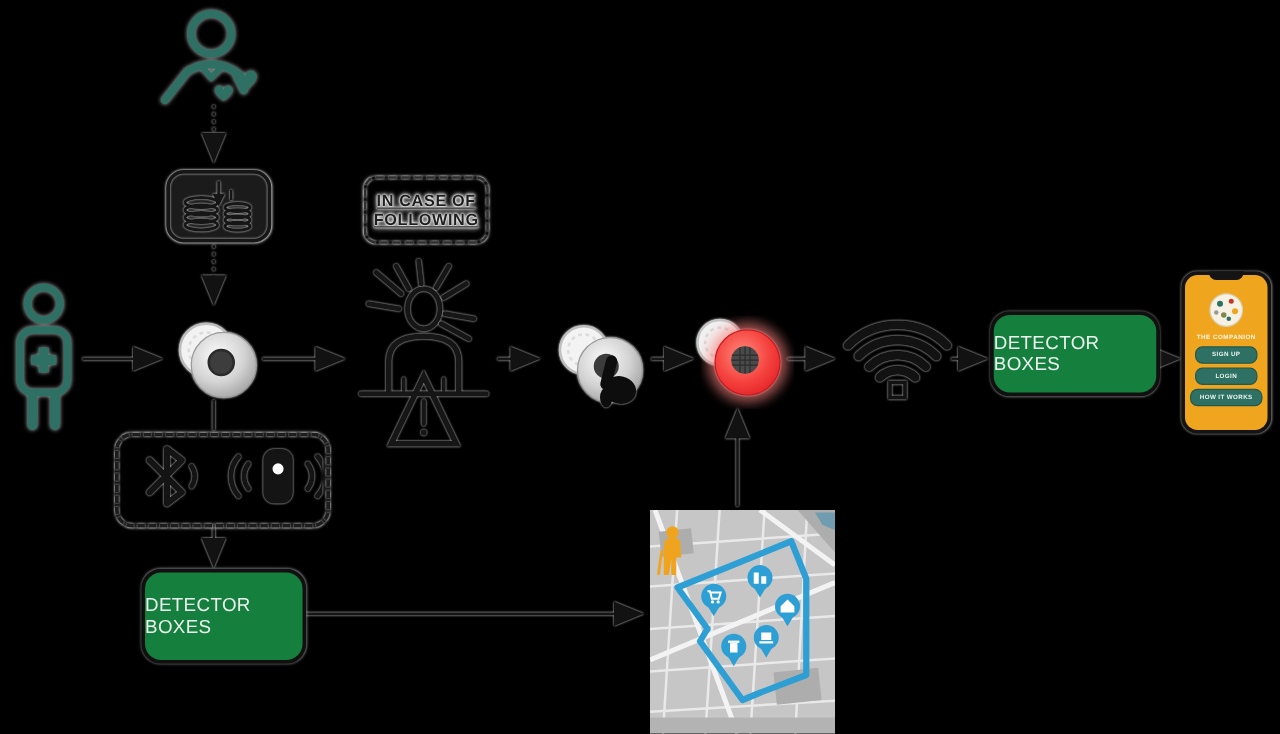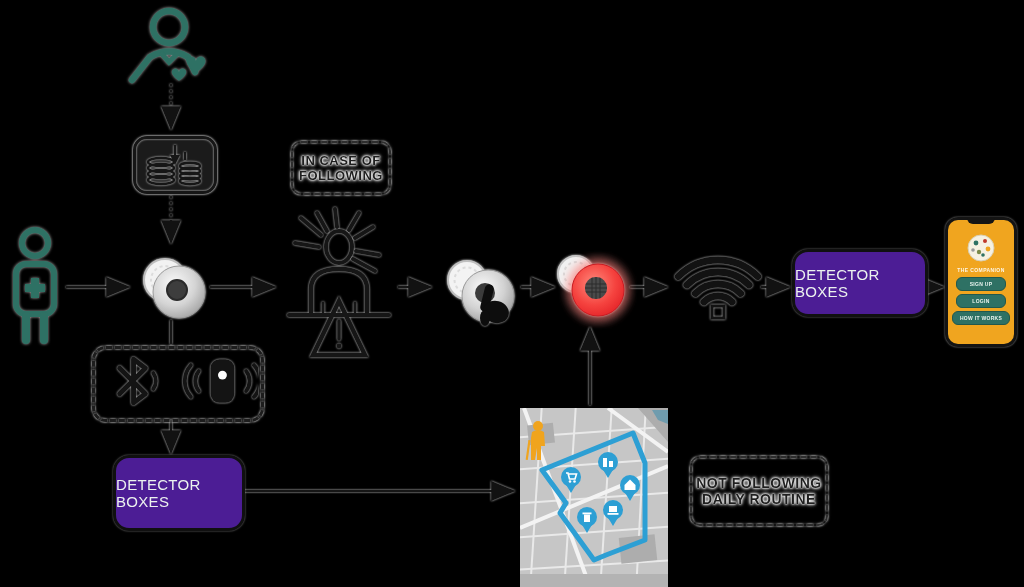--- a/index.html
+++ b/index.html
@@ -8,23 +8,24 @@
   .abs{position:absolute;}
   .halo{filter:drop-shadow(0 0 1px rgba(255,255,255,0.85));}
   .halo2{filter:drop-shadow(0 0 1.5px rgba(255,255,255,0.7));}
 
   .label-box{
     border:2.5px dashed #2e2e2e;border-radius:10px;
     display:flex;flex-direction:column;align-items:center;justify-content:center;
     color:#1f1f1f;font-weight:bold;letter-spacing:.5px;text-align:center;
     text-shadow:0 0 1px #fff,0 0 3px rgba(255,255,255,.85),0 0 5px rgba(255,255,255,.4);
     box-shadow:0 0 2px rgba(255,255,255,.55), inset 0 0 2px rgba(255,255,255,.35);
+    text-decoration:underline;
   }
   .detector{
-    background:#4c1d95;border:3px solid #101010;border-radius:16px;
+    background:#15803d;border:3px solid #101010;border-radius:16px;
     display:flex;align-items:center;justify-content:center;
     color:#ecf2ef;font-size:15px;letter-spacing:.3px;
     box-shadow:0 0 2px rgba(255,255,255,.5);
   }
   .coil-box{border:3px solid #161616;border-radius:14px;background:rgba(255,255,255,.06);
             box-shadow:0 0 2px rgba(255,255,255,.55);}
   .bt-box{border:3px dashed #1d1d1d;border-radius:14px;
           box-shadow:0 0 2px rgba(255,255,255,.5), inset 0 0 2px rgba(255,255,255,.3);}
 
   
@@ -319,18 +320,14 @@
       </g>
       <g transform="translate(67,109)">
         <circle r="10"></circle>
           <path d="M-6,6 L0,16 L6,6 Z"></path>
         <rect x="-3" y="-2.5" width="6" height="7.5" fill="#fff"></rect>
         <rect x="-4.5" y="-4.5" width="9" height="1.8" fill="#fff"></rect>
       </g>
     </g>
   </svg>
 
-  <div class="abs label-box halo" style="left:690px;top:456px;width:134px;height:66px;font-size:14px;">
-    <span>NOT FOLLOWING</span>
-    <span>DAILY ROUTINE</span>
-  </div>
 
 </div>
 
 </body></html>

